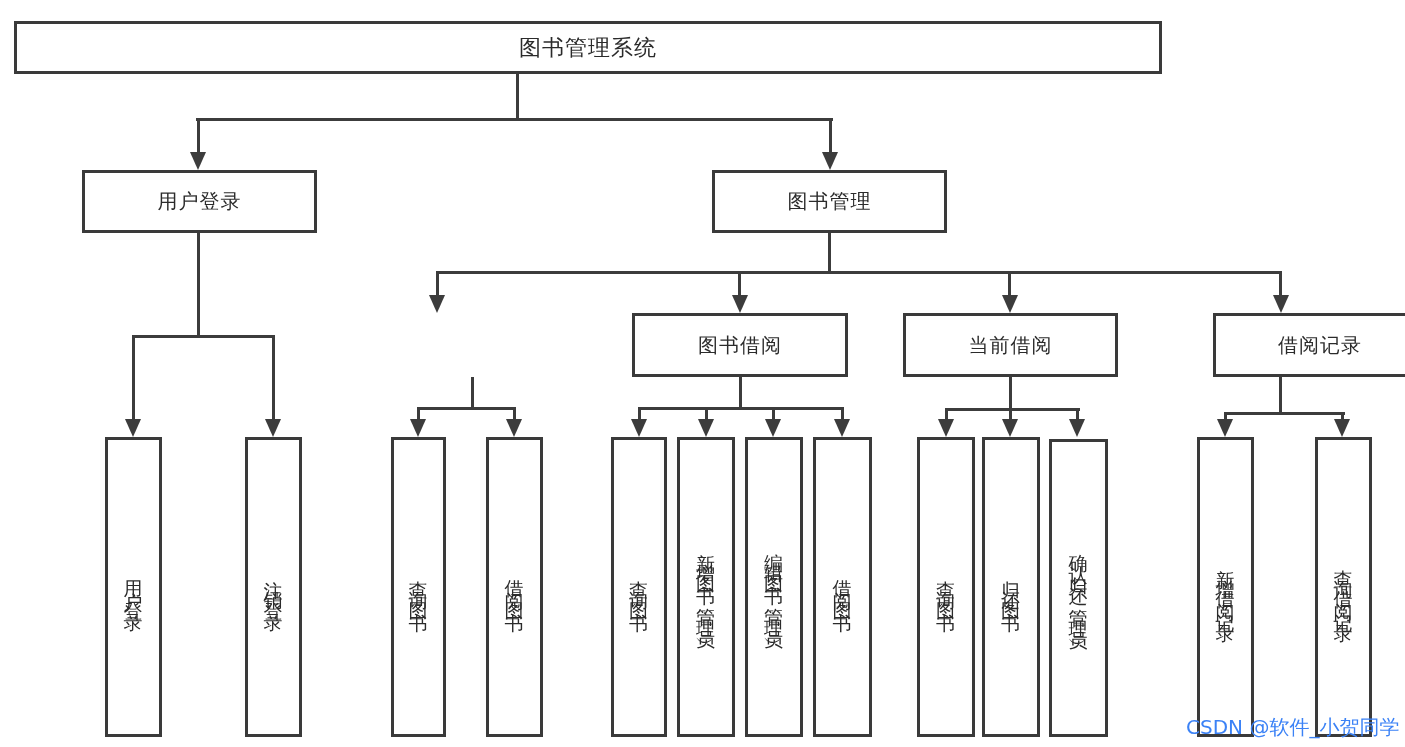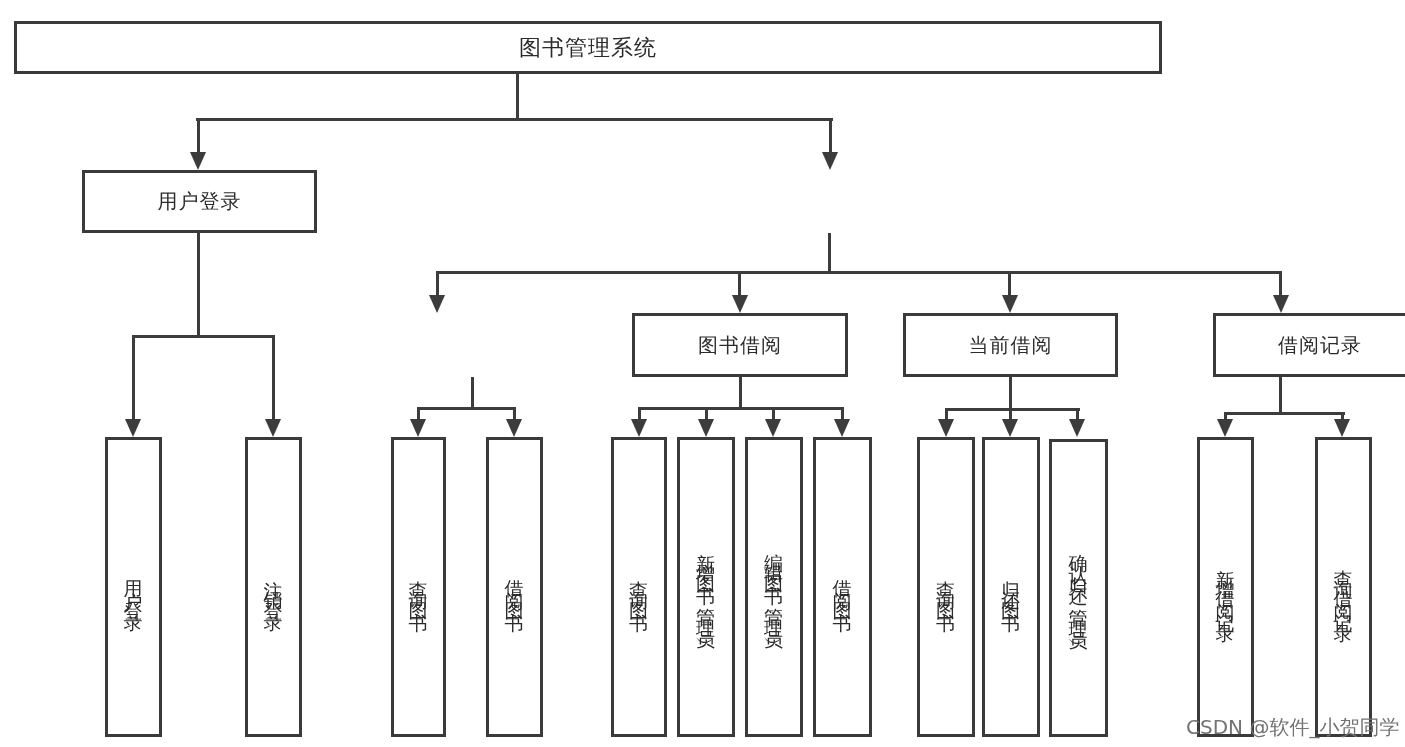--- a/index.html
+++ b/index.html
@@ -61,41 +61,42 @@
     height: 0;
     border-left: 8px solid transparent;
     border-right: 8px solid transparent;
     border-top: 18px solid #3c3c3c;
     z-index: 1;
   }
   .watermark {
     position: absolute;
     left: 1186px;
     top: 714px;
-    color: #737373;
+    color: #3b82f6;
     font-size: 20px;
     white-space: nowrap;
     z-index: 3;
   }
 </style>
 </head>
 <body>
 
 <div class="stage">
 
   <div class="box title" style="left:14px; top:13px; width:1148px; height:53px;margin-top:8px;">图书管理系统</div>
 
   <div class="vl" style="left:516px; top:66px; height:55px;"></div>
   <div class="hl" style="left:196px; top:118px; width:637px;"></div>
   <div class="vl" style="left:197px; top:121px; height:33px;"></div>
   <div class="ah" style="left:190px; top:152px;"></div>
   <div class="vl" style="left:829px; top:121px; height:33px;"></div>
   <div class="ah" style="left:822px; top:152px;"></div>
 
   <div class="box" style="left:82px; top:170px; width:235px; height:63px;">用户登录</div>
+  <div class="box" style="left:712px; top:170px; width:235px; height:63px;">图书管理</div>
 
   <div class="vl" style="left:197px; top:233px; height:102px;"></div>
   <div class="hl" style="left:132px; top:335px; width:143px;"></div>
   <div class="vl" style="left:132px; top:338px; height:81px;"></div>
   <div class="ah" style="left:125px; top:419px;"></div>
   <div class="vl" style="left:272px; top:338px; height:81px;"></div>
   <div class="ah" style="left:265px; top:419px;"></div>
 
   <div class="vl" style="left:828px; top:233px; height:41px;"></div>
   <div class="hl" style="left:436px; top:271px; width:846px;"></div>

